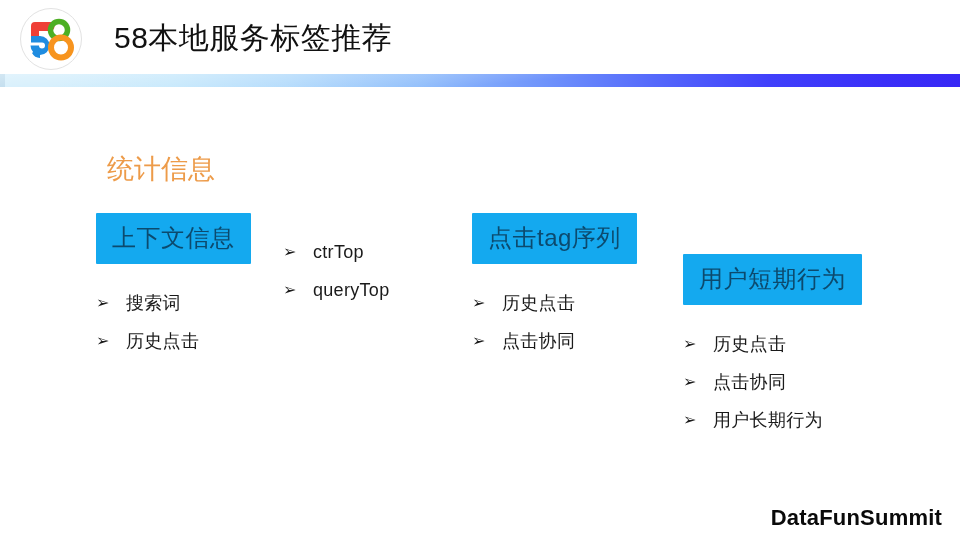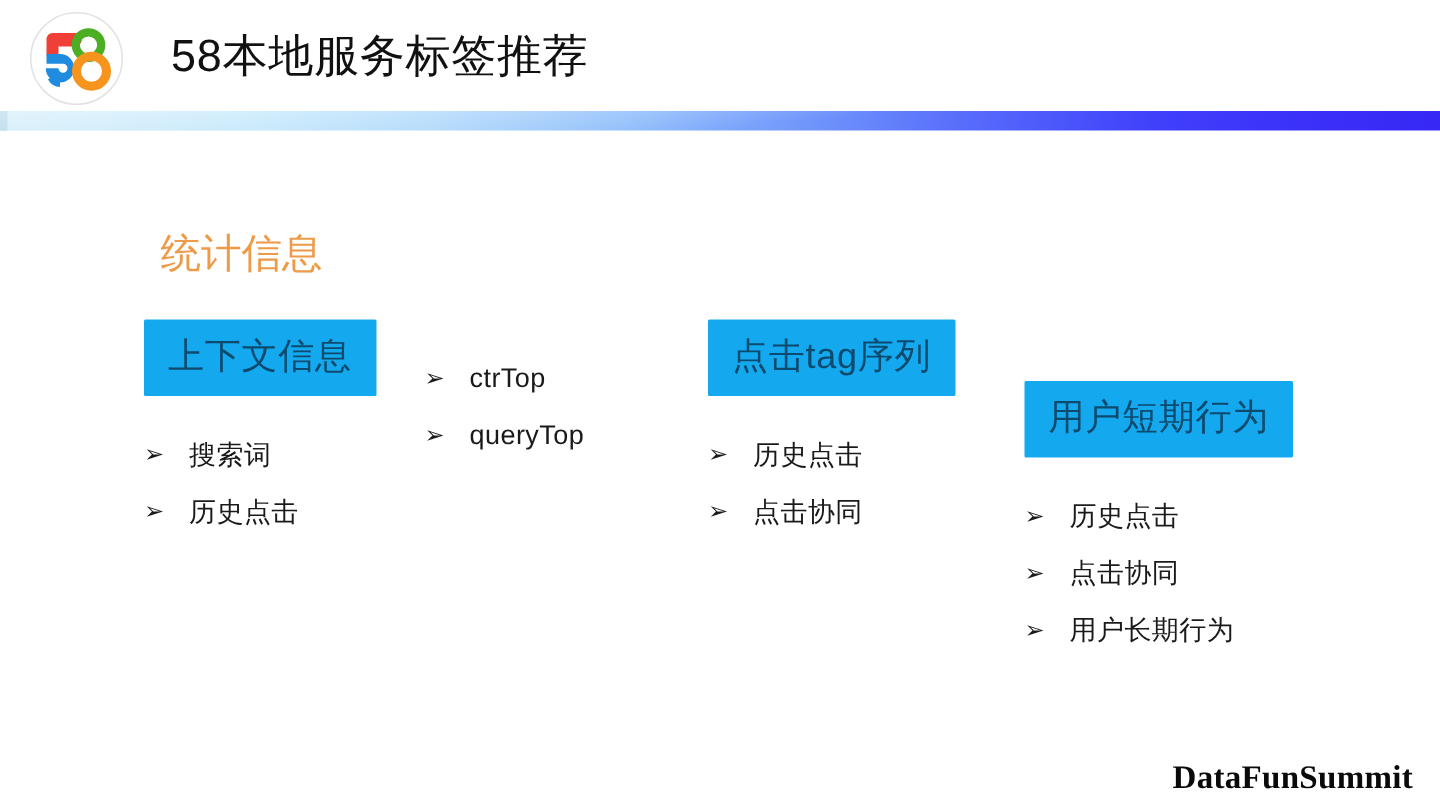--- a/index.html
+++ b/index.html
@@ -172,21 +172,21 @@
   .footer-brand {
     position: absolute;
     right: 18px;
     bottom: 8px;
     font-size: 22px;
     line-height: 28px;
     font-weight: bold;
     color: #0a0a0a;
     letter-spacing: 0.2px;
     white-space: nowrap;
-    font-family: Liberation Serif, serif;
+    font-family: Liberation Sans, sans-serif;
   }
 </style>
 </head>
 <body>
 
 <div class="slide">
 
   <div class="header">
 
     <div class="logo-badge">

